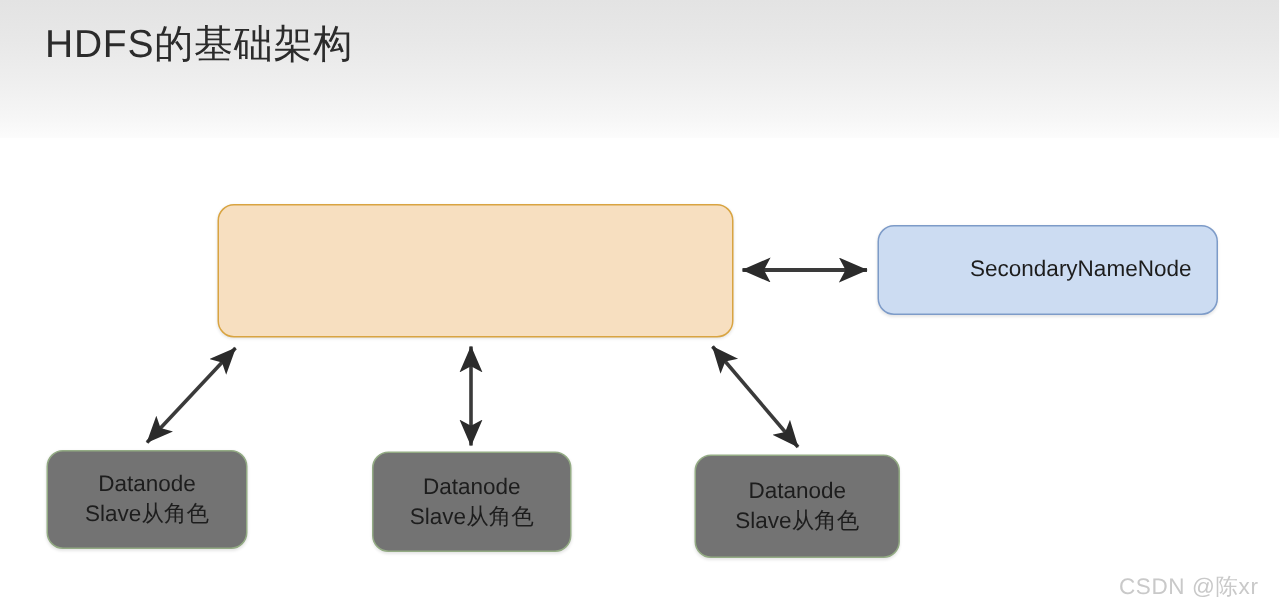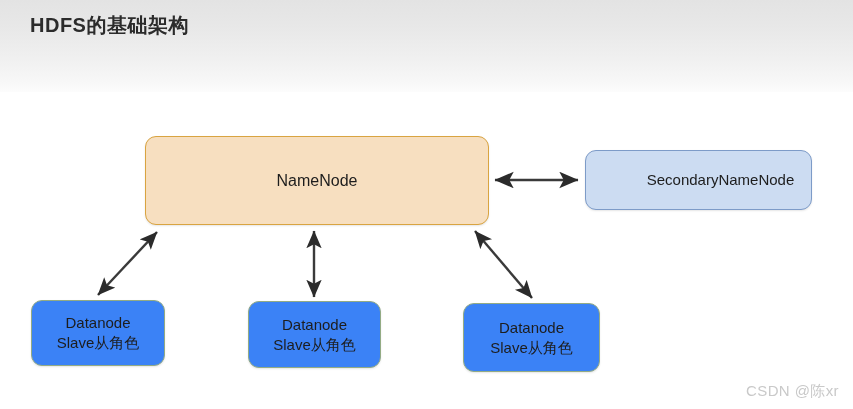--- a/index.html
+++ b/index.html
@@ -23,22 +23,22 @@
     left: 0;
     top: 0;
     width: 853px;
     height: 92px;
     background: linear-gradient(to bottom, #e3e3e3 0%, #e8e8e8 30%, #efefef 60%, #f6f6f6 85%, #fcfcfc 100%);
   }
   #page-title {
     position: absolute;
     left: 30px;
     top: 12px;
-    font-size: 20px;
-    font-weight: bold;
+    font-size: 26px;
+    font-weight: normal;
     color: #2b2b2b;
     letter-spacing: 0.5px;
     white-space: nowrap;
   }
   
   #diagram {
     position: absolute;
     left: 0;
     top: 92px;
     width: 853px;
@@ -85,21 +85,21 @@
     width: 227px;
     height: 60px;
     background: #ccdcf2;
     border: 1.5px solid #7d9bc8;
     font-size: 15px;
     box-shadow: 0 1px 2px rgba(0,0,0,0.10);
     padding-left: 44px;
   }
   
   .datanode {
-    background: #3b82f6;
+    background: #737373;
     border: 1.5px solid #93ab84;
     font-size: 15px;
     box-shadow: 0 1px 2px rgba(0,0,0,0.10);
   }
   #node-datanode-1 {
     left: 31px;
     top: 208px;
     width: 134px;
     height: 66px;
   }
@@ -149,21 +149,20 @@
       <line x1="495" y1="88" x2="578" y2="88" stroke="#3a3a3a" stroke-width="2.6" marker-start="url(#arrowhead-start)" marker-end="url(#arrowhead-end)"></line>
 
       <line x1="157" y1="140" x2="98" y2="203" stroke="#3a3a3a" stroke-width="2.4" marker-start="url(#arrowhead-start)" marker-end="url(#arrowhead-end)"></line>
 
       <line x1="314" y1="139" x2="314" y2="205" stroke="#3a3a3a" stroke-width="2.4" marker-start="url(#arrowhead-start)" marker-end="url(#arrowhead-end)"></line>
 
       <line x1="475" y1="139" x2="532" y2="206" stroke="#3a3a3a" stroke-width="2.4" marker-start="url(#arrowhead-start)" marker-end="url(#arrowhead-end)"></line>
     </svg>
 
     <div class="node" id="node-namenode">
-      <span class="line">NameNode</span>
     </div>
 
     <div class="node" id="node-secondarynamenode">
       <span class="line">SecondaryNameNode</span>
     </div>
 
     <div class="node datanode" id="node-datanode-1">
       <span class="line">Datanode</span>
       <span class="line">Slave从角色</span>
     </div>

